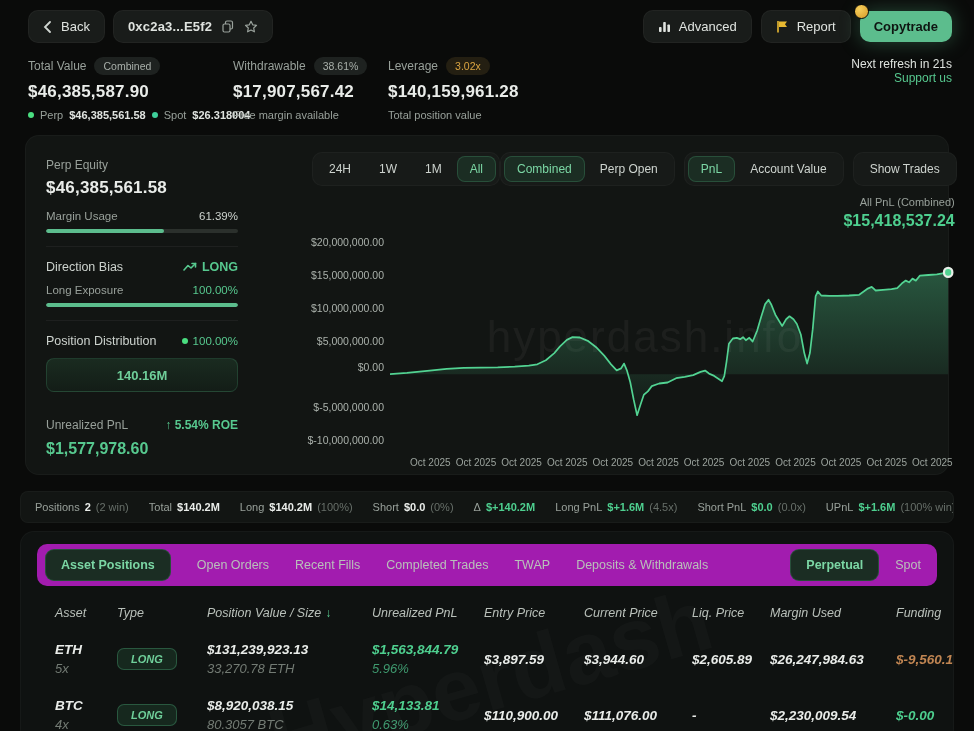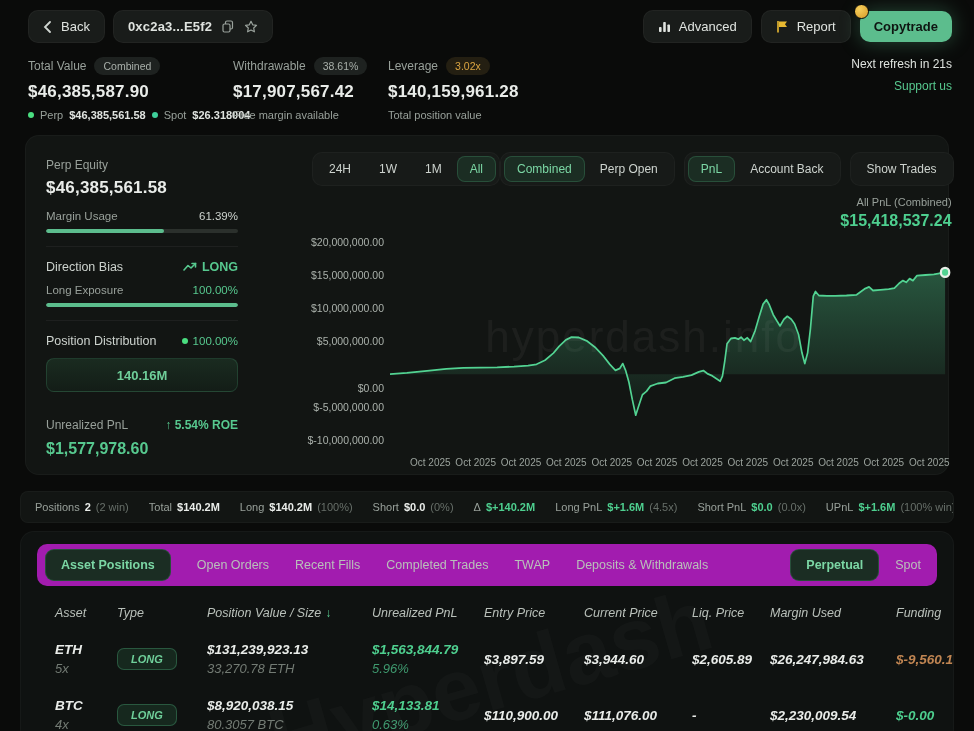--- a/index.html
+++ b/index.html
@@ -38,21 +38,21 @@
     background:#1e2220; border-radius:999px; padding:3px 9px; font-size:10.5px; color:#a8afa9;
   }
   .mini-badge.yellow { color:#d9a441; background:#241f12; }
   .stat-value { font-size:17px; font-weight:700; margin-top:7px; letter-spacing:.2px; white-space:nowrap; }
   .stat-sub { margin-top:7px; font-size:11px; color:#98a09a; display:flex; align-items:center; gap:6px; white-space:nowrap; }
   .dot { width:6px; height:6px; border-radius:50%; background:#4ade80; display:inline-block; flex:none; }
   .dot.teal { background:#3ecf9a; }
   .stat-sub b { color:#dfe3df; font-weight:700; }
   .refresh-block { margin-left:auto; text-align:right; font-size:12px; }
   .refresh-line { color:#dfe3df; }
-  .support-line { color:#57c98f; margin-top:8px; cursor:pointer; }
+  .support-line { color:#57c98f; cursor:pointer; }
   
   .main-card {
     margin:14px 25px 0; height:340px; background:#121513;
     border:1px solid rgba(255,255,255,0.03); border-radius:14px;
     padding:16px 18px 6px 20px; display:flex;gap:48px;
   }
   .left-panel { width:192px; flex:none; display:flex; flex-direction:column; padding-top:6px; }
   .lp-label { font-size:12px; color:#98a09a; }
   .lp-big { font-size:17px; font-weight:700; margin-top:6px; letter-spacing:.2px; }
   .lp-row { display:flex; justify-content:space-between; align-items:center; }
@@ -306,40 +306,40 @@
         <span class="chip">1M</span>
         <span class="chip active">All</span>
       </div>
       <div class="right-controls">
         <div class="chip-group">
           <span class="chip active">Combined</span>
           <span class="chip">Perp Open</span>
         </div>
         <div class="chip-group">
           <span class="chip active">PnL</span>
-          <span class="chip">Account Back</span>
+          <span class="chip">Account Value</span>
         </div>
         <div class="chip-group">
           <span class="chip">Show Trades</span>
         </div>
       </div>
     </div>
 
     <div class="pnl-head">
       <span class="pnl-head-label">All PnL (Combined)</span>
       <span class="pnl-head-value">$15,418,537.24</span>
     </div>
 
     <div class="chart-body">
       <div class="y-axis" id="y-labels">
           <div class="ytick" style="top: 3.9px;">$20,000,000.00</div>
           <div class="ytick" style="top: 37px;">$15,000,000.00</div>
           <div class="ytick" style="top: 70.1px;">$10,000,000.00</div>
           <div class="ytick" style="top: 103.2px;">$5,000,000.00</div>
-          <div class="ytick" style="top: 150px;">$0.00</div>
+          <div class="ytick" style="top: 129px;">$0.00</div>
           <div class="ytick" style="top: 169.3px;">$-5,000,000.00</div>
           <div class="ytick" style="top: 202.4px;">$-10,000,000.00</div>
         </div>
       <div class="plot">
         <svg viewBox="0 0 605 215" preserveAspectRatio="none">
           <defs>
             <linearGradient id="areaGrad" x1="0" y1="0" x2="0" y2="1">
               <stop offset="0" stop-color="#52d392" stop-opacity="0.34"></stop>
               <stop offset="1" stop-color="#52d392" stop-opacity="0.02"></stop>
             </linearGradient>

